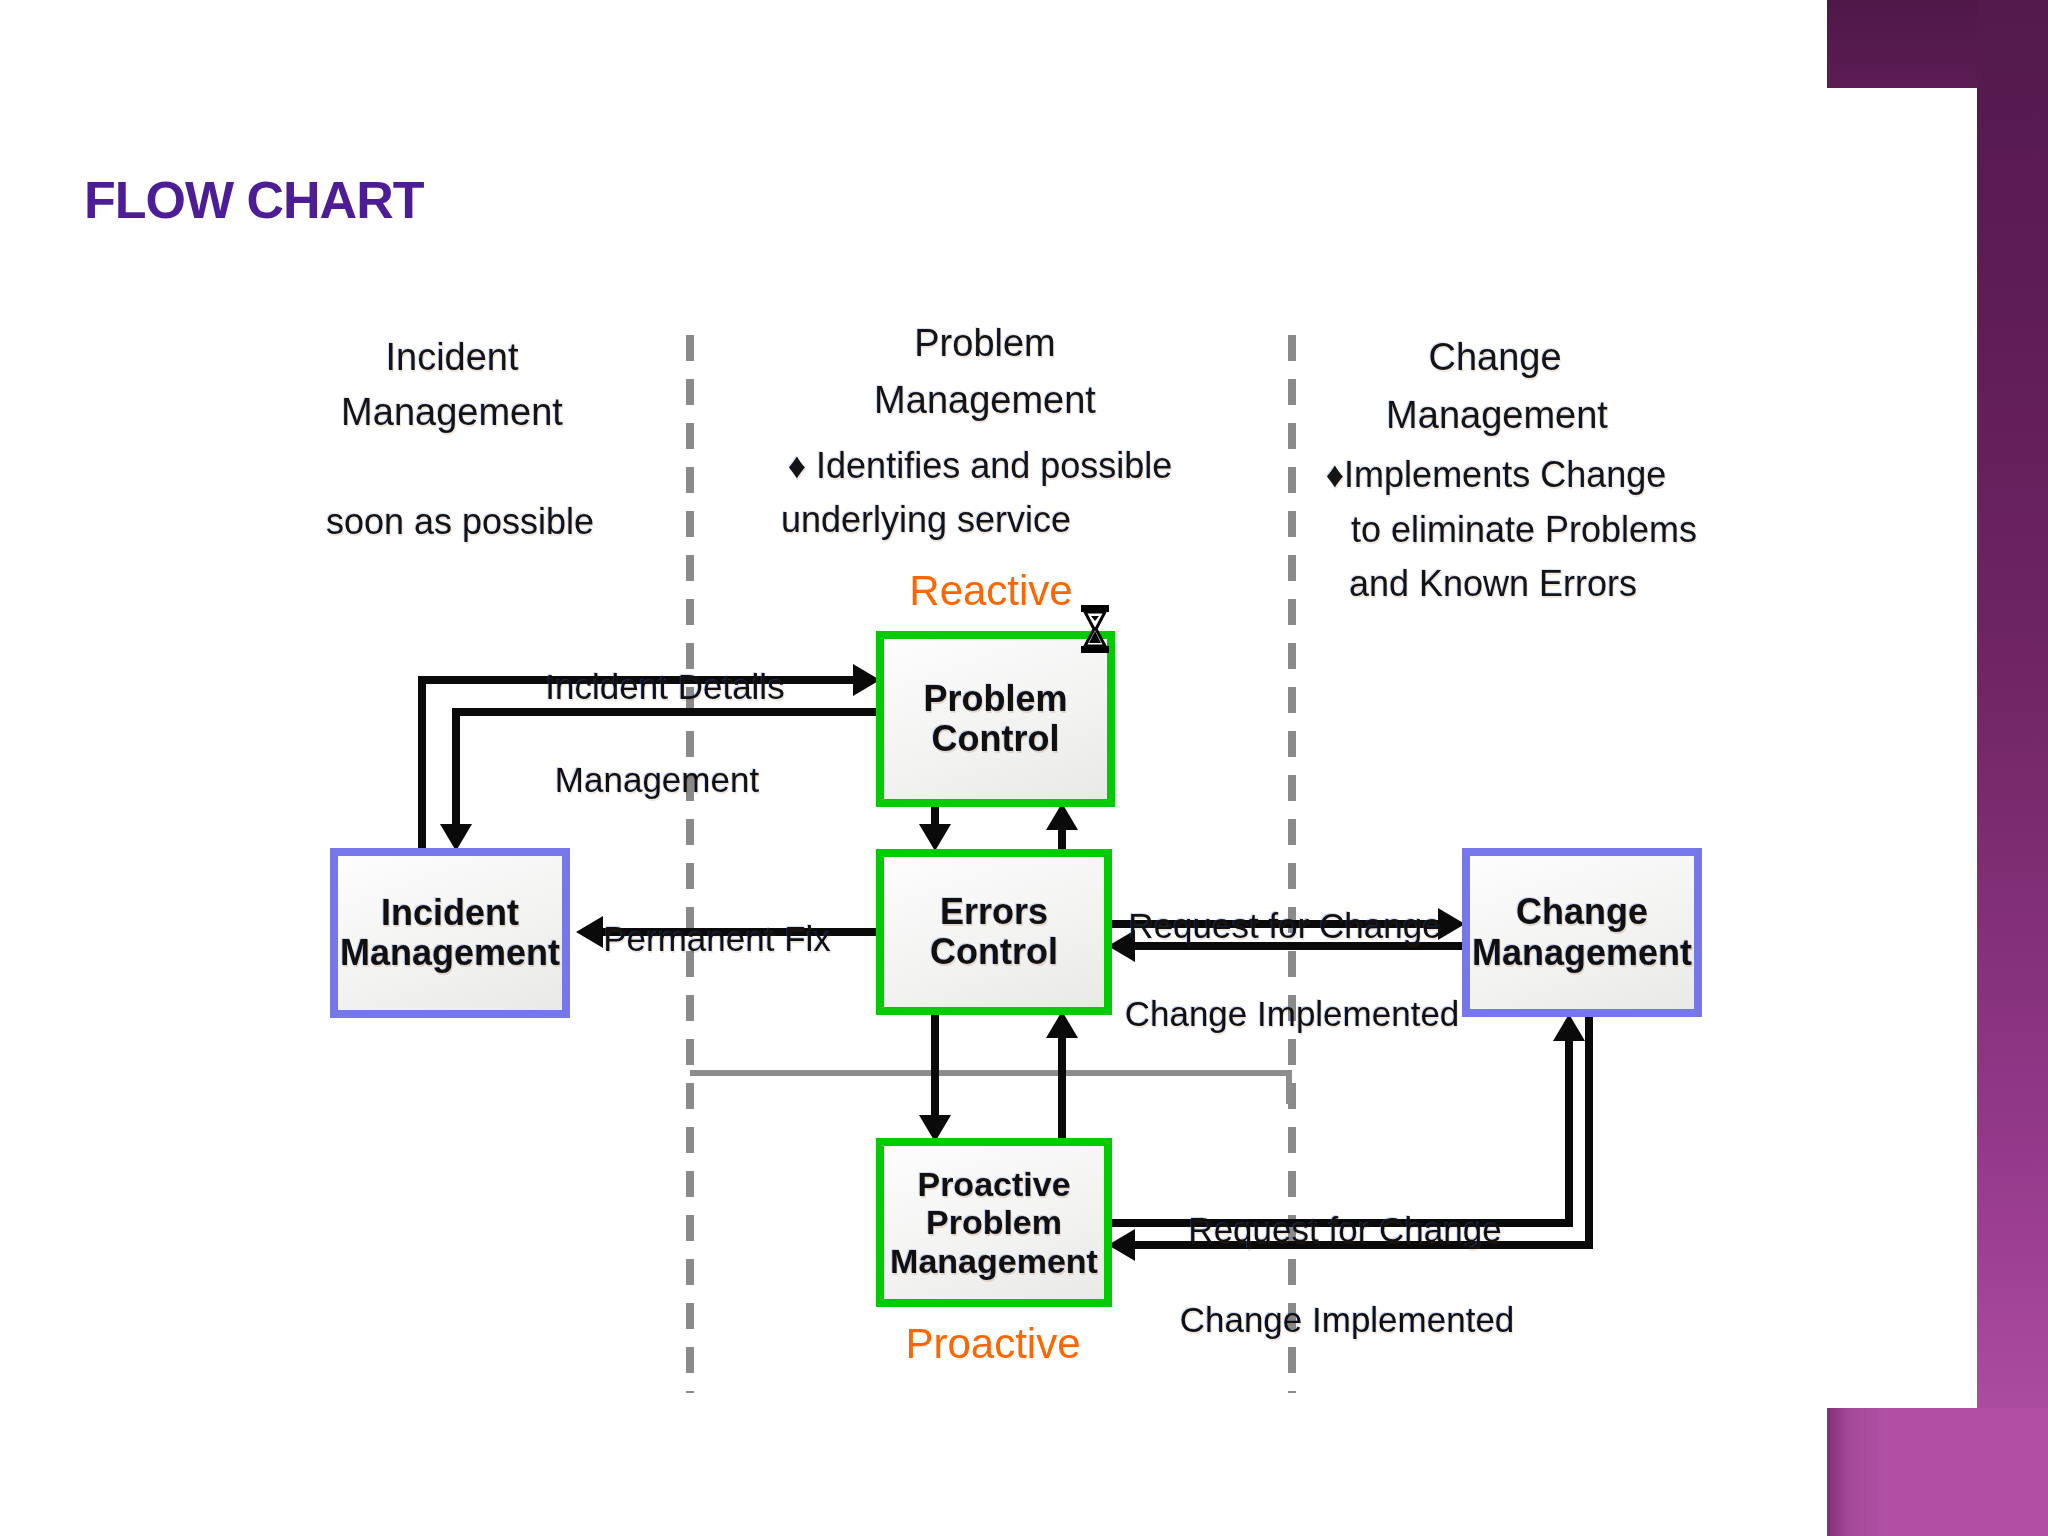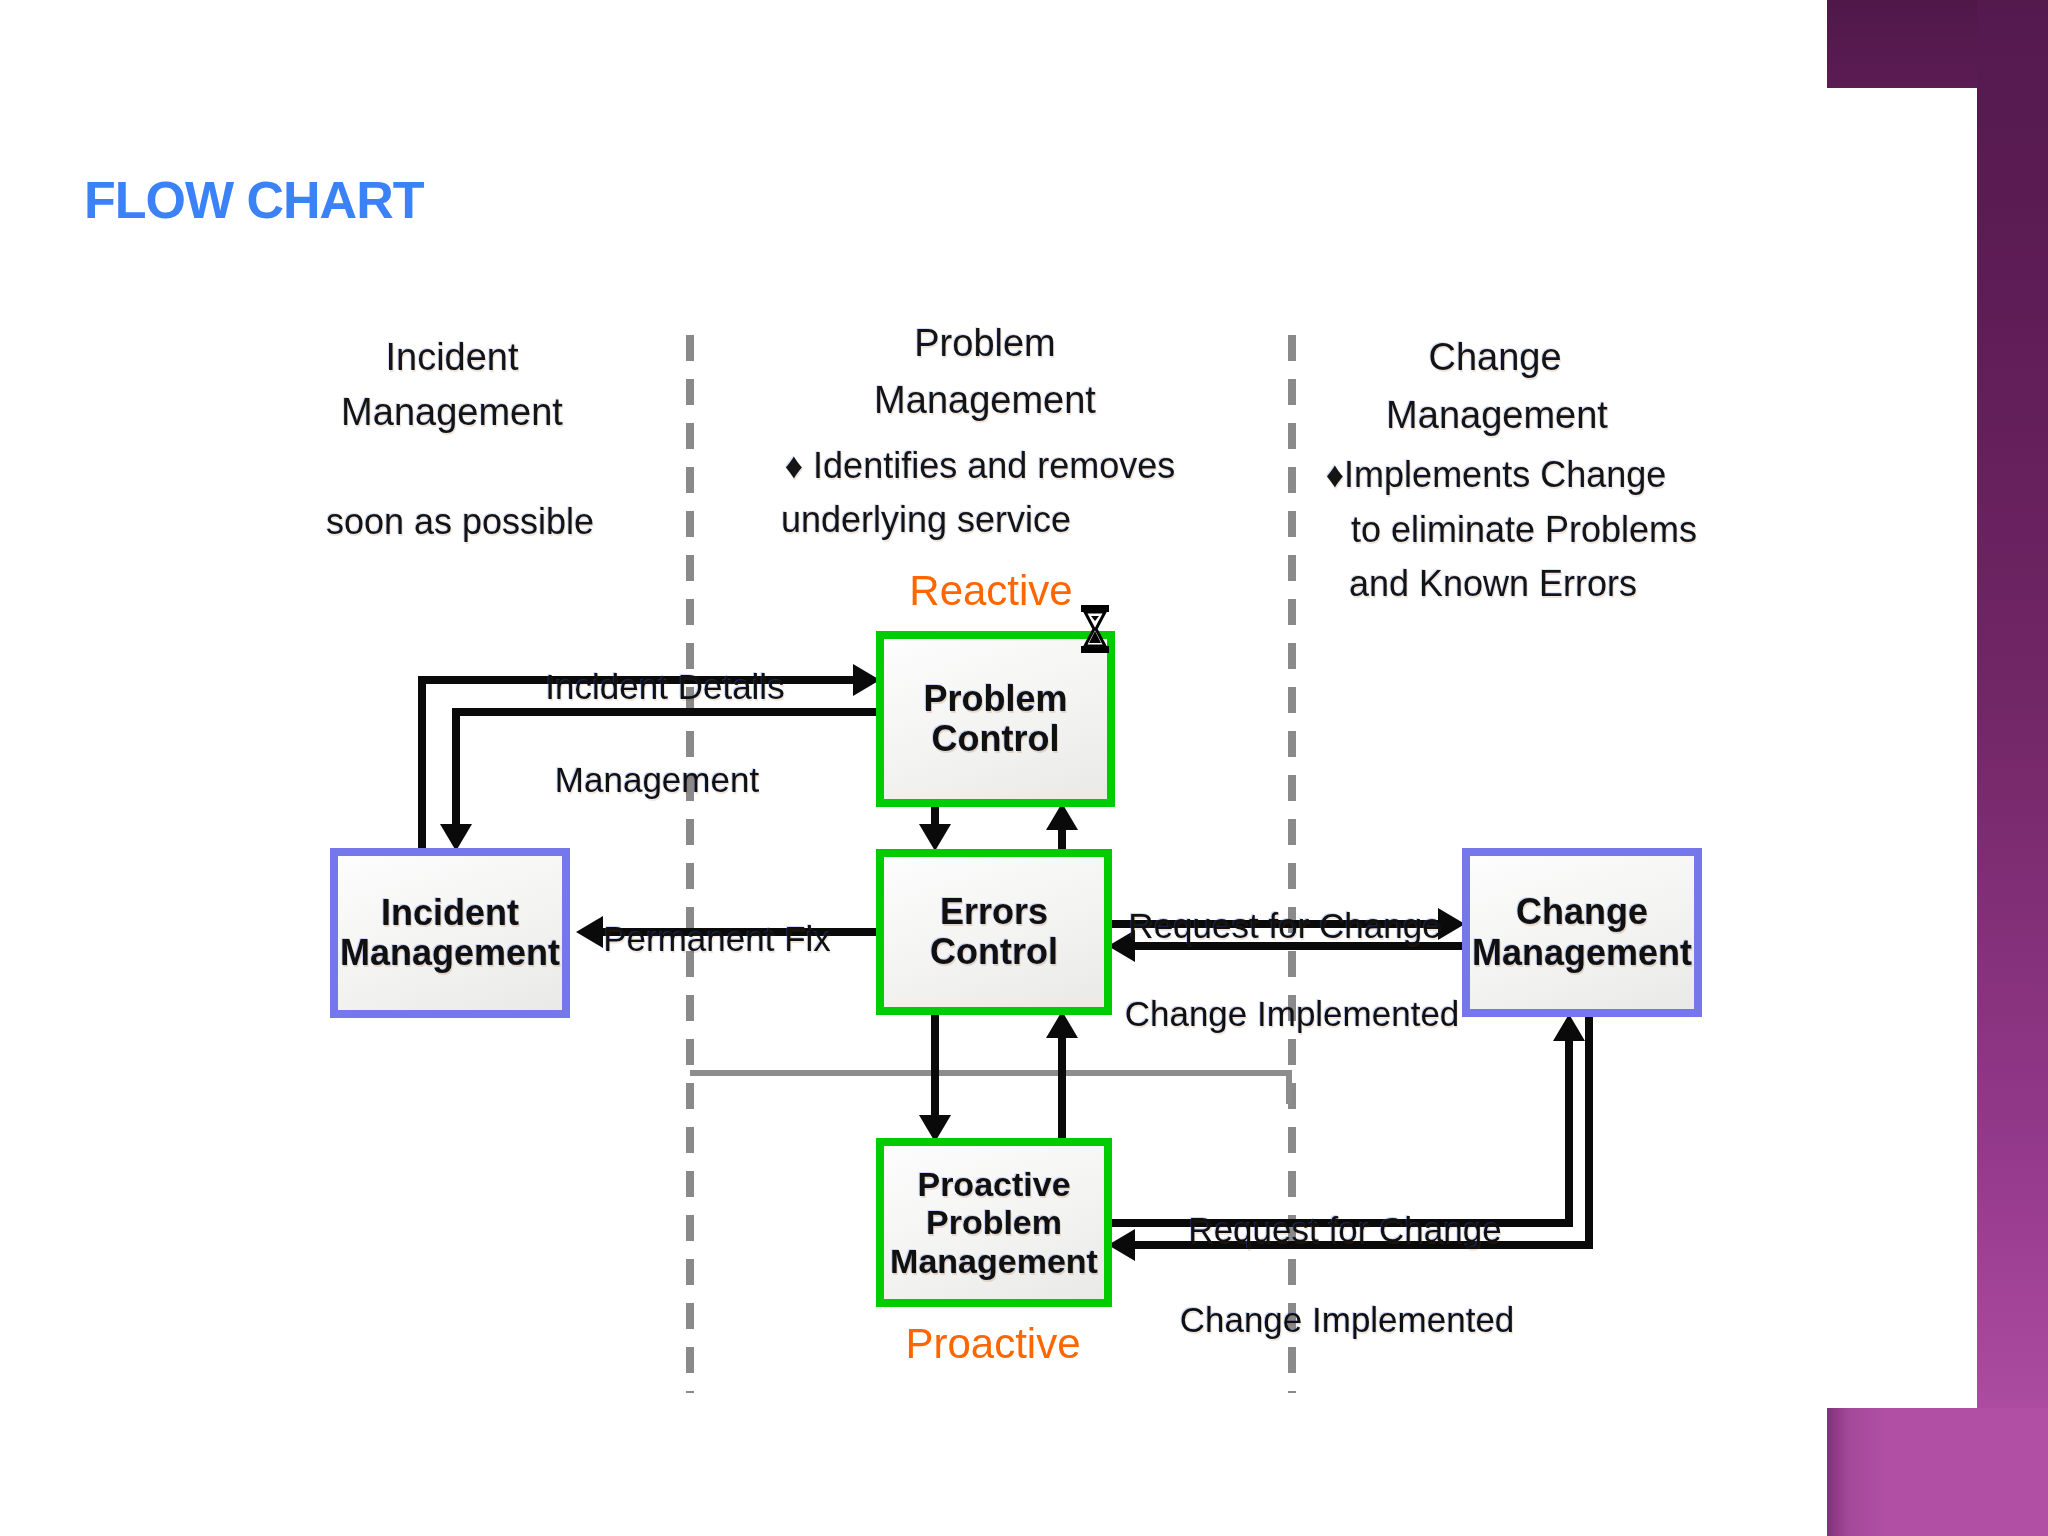--- a/index.html
+++ b/index.html
@@ -3,21 +3,21 @@
 <meta charset="utf-8">
 <style>
   html,body{margin:0;padding:0;background:#ffffff;}
   #slide{
     position:relative;width:2048px;height:1536px;overflow:hidden;
     background:#ffffff;font-family:"Liberation Sans",sans-serif;color:#141414;
   }
   
   .slide-title{
     position:absolute;left:84px;top:170px;
-    font-size:52px;font-weight:800;letter-spacing:-1px;color:#3b82f6;
+    font-size:52px;font-weight:800;letter-spacing:-1px;color:#4c1d95;
   }
   
   .frame-top{position:absolute;left:1827px;top:0;width:221px;height:88px;
     background:linear-gradient(180deg,#4f1849,#5c1c54);}
   .frame-bar{position:absolute;left:1977px;top:0;width:71px;height:1536px;
     background:linear-gradient(180deg,#541a4e 0%,#5d1c55 18%,#712665 45%,#94398b 75%,#b14fa5 95%);}
   .frame-bottom{position:absolute;left:1827px;top:1408px;width:221px;height:128px;
     background:linear-gradient(90deg,#82307a 0px,#a44999 22px,#b14fa5 60px);}
   
   .dash-v{position:absolute;top:335px;width:8px;height:1058px;
@@ -66,21 +66,21 @@
 
   <div class="gray-h" style="left:690px;top:1070px;width:602px"></div>
   <div class="gray-v" style="left:1286px;top:1070px;height:34px"></div>
 
   <div class="ctr hdr" style="left:452px;top:357px">Incident</div>
   <div class="ctr hdr" style="left:452px;top:412px">Management</div>
   <div class="ctr desc" style="left:460px;top:522px">soon as possible</div>
 
   <div class="ctr hdr" style="left:985px;top:343px">Problem</div>
   <div class="ctr hdr" style="left:985px;top:400px">Management</div>
-  <div class="ctr desc" style="left:980px;top:466px">♦ Identifies and removes</div>
+  <div class="ctr desc" style="left:980px;top:466px">♦ Identifies and possible</div>
   <div class="ctr desc" style="left:926px;top:520px">underlying service</div>
 
   <div class="ctr hdr" style="left:1495px;top:357px">Change</div>
   <div class="ctr hdr" style="left:1497px;top:415px">Management</div>
   <div class="ctr desc" style="left:1524px;top:530px">to eliminate Problems</div>
   <div class="ctr desc" style="left:1496px;top:475px">♦Implements Change</div>
   <div class="ctr desc" style="left:1493px;top:584px">and Known Errors</div>
 
   <div class="ctr mode" style="left:991px;top:591px">Reactive</div>
   <div class="ctr mode" style="left:993px;top:1344px">Proactive</div>

